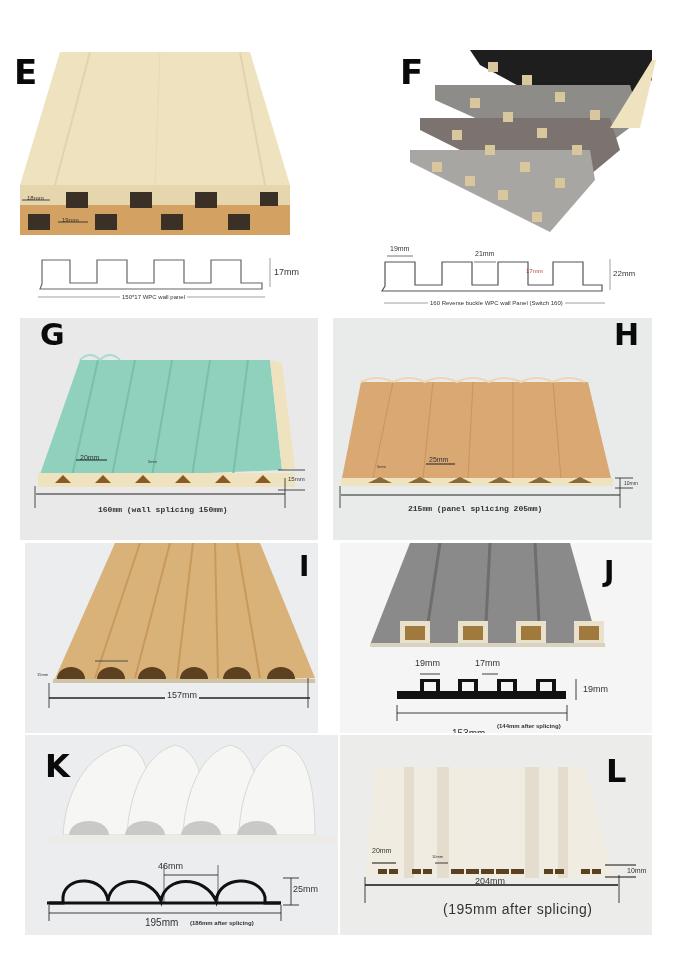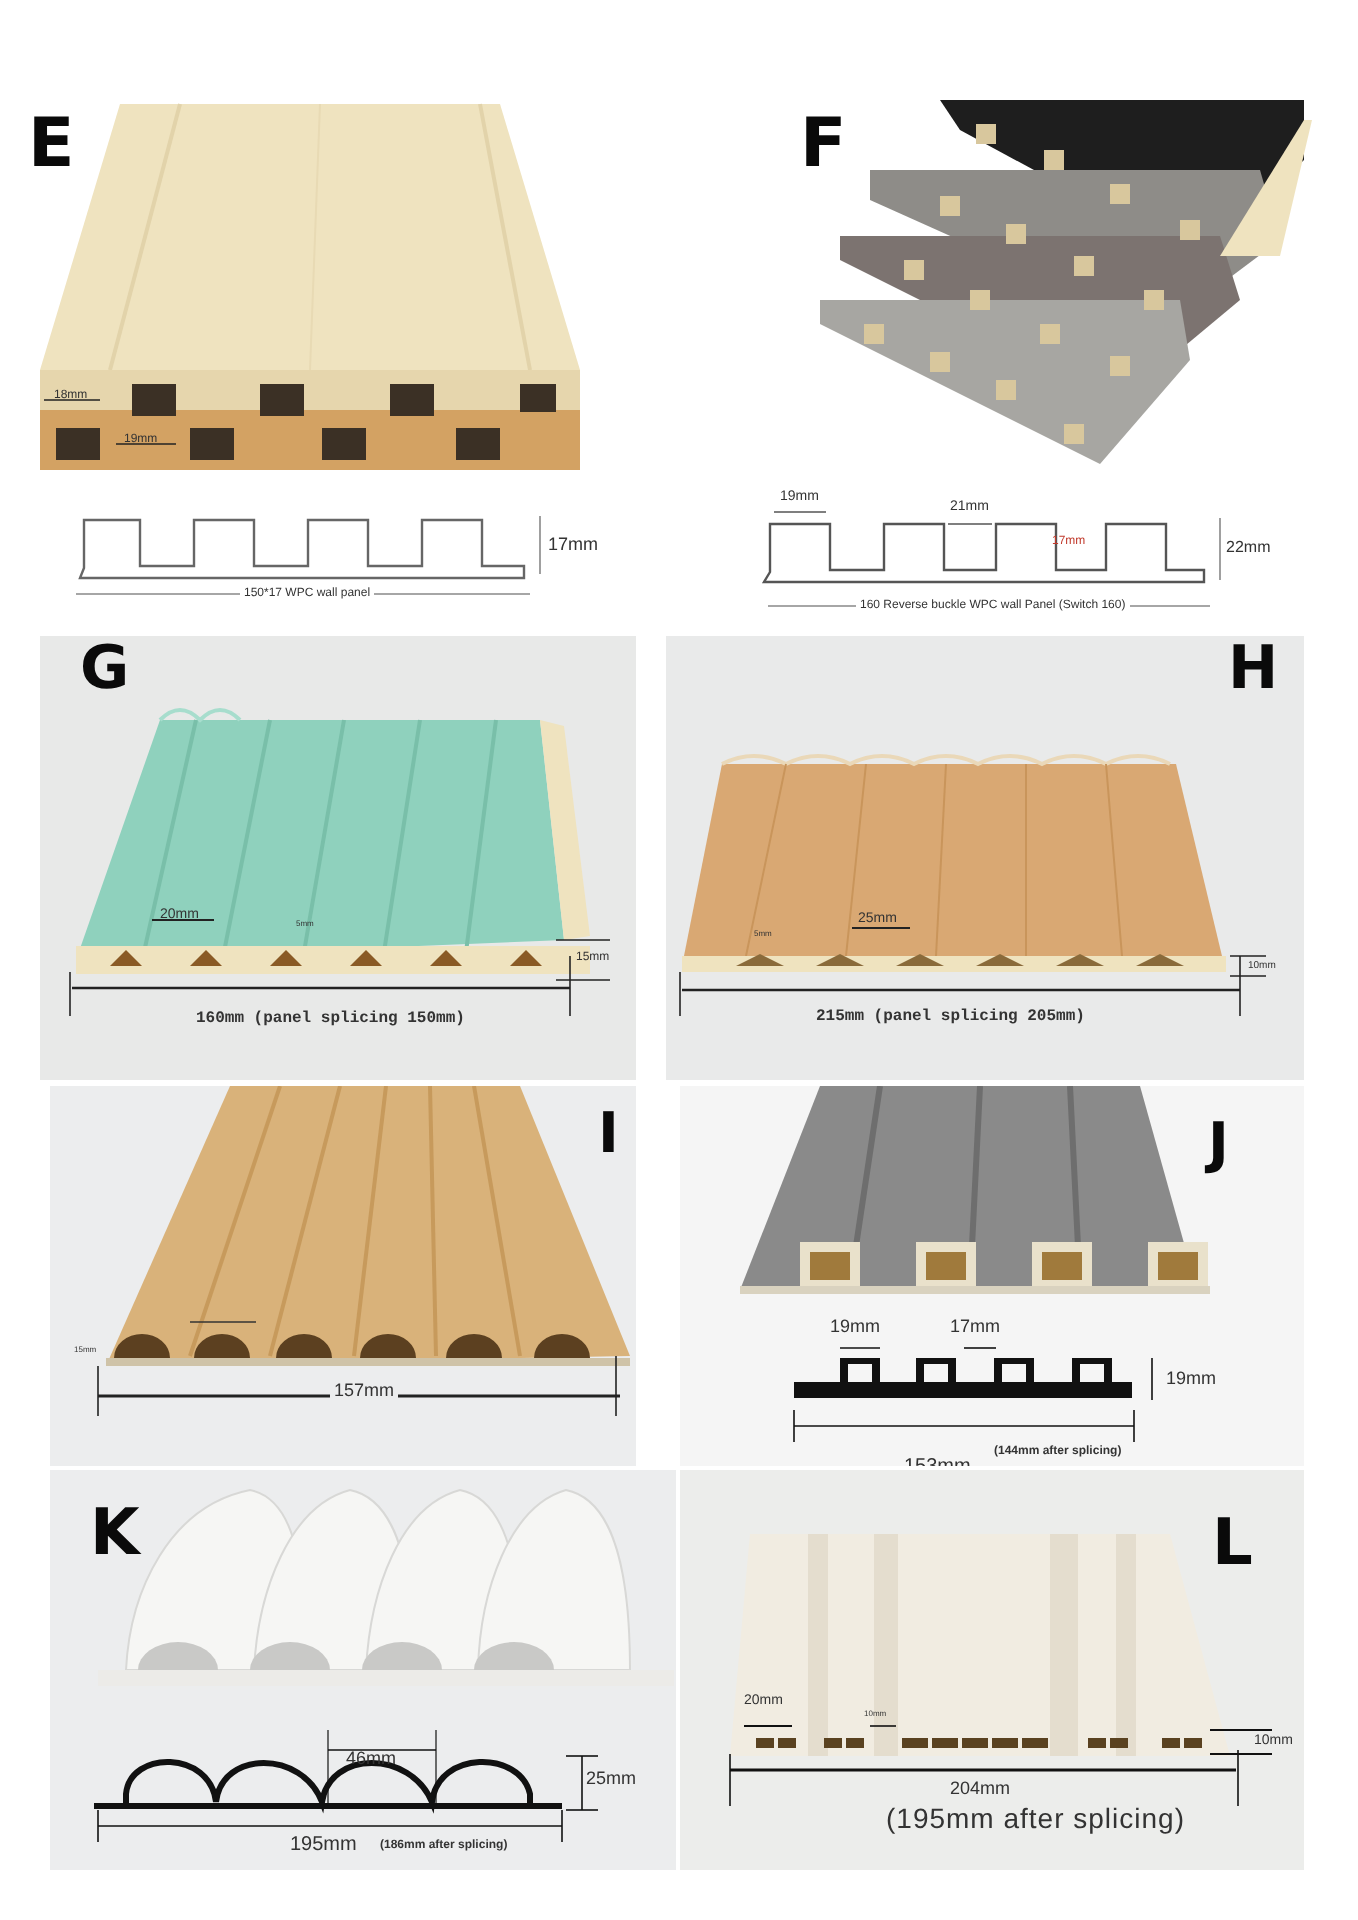--- a/index.html
+++ b/index.html
@@ -120,21 +120,21 @@
     <line x1="56" y1="142" x2="87" y2="142" stroke="#222" stroke-width="1"></line>
     <line x1="16" y1="176" x2="265" y2="176" stroke="#222" stroke-width="1.2"></line>
     <line x1="15" y1="168" x2="15" y2="190" stroke="#222" stroke-width="0.8"></line>
     <line x1="265" y1="160" x2="265" y2="190" stroke="#222" stroke-width="0.8"></line>
     <line x1="258" y1="152" x2="285" y2="152" stroke="#222" stroke-width="0.8"></line>
     <line x1="258" y1="172" x2="285" y2="172" stroke="#222" stroke-width="0.8"></line>
   </svg>
   <div class="dim" style="left:60px;top:136px;font-size:7px;">20mm</div>
   <div class="dim" style="left:128px;top:142px;font-size:4px;">5mm</div>
   <div class="dim" style="left:268px;top:158px;font-size:6px;">15mm</div>
-  <div class="dim mono" style="left:78px;top:188px;font-size:8px;">160mm (panel splicing 150mm)</div>
+  <div class="dim mono" style="left:78px;top:188px;font-size:8px;">160mm (wall splicing 150mm)</div>
 </div>
 
 <div class="panel" style="left:333px;top:318px;width:319px;height:222px;background:#e9eaea;">
   <div class="letter" style="left:281px;top:2px;font-size:30px;">H</div>
   <svg width="319" height="222">
     <polygon points="28,64 255,64 278,160 8,165" fill="#d9a873"></polygon>
     <path d="M28,64 q16,-8 32,0 q16,-8 32,0 q16,-8 32,0 q16,-8 32,0 q16,-8 32,0 q16,-8 32,0 q16,-8 32,0" fill="none" stroke="#ead8b8" stroke-width="2"></path>
     <g stroke="#c9955b" stroke-width="1">
       <line x1="60" y1="64" x2="40" y2="160"></line>
         <line x1="100" y1="64" x2="90" y2="160"></line>
@@ -261,21 +261,21 @@
     <line x1="139" y1="130" x2="139" y2="168" stroke="#111" stroke-width="0.6"></line>
     <line x1="193" y1="130" x2="193" y2="168" stroke="#111" stroke-width="0.6"></line>
     <line x1="139" y1="140" x2="193" y2="140" stroke="#111" stroke-width="0.8"></line>
     <line x1="266" y1="143" x2="266" y2="170" stroke="#111" stroke-width="0.8"></line>
     <line x1="258" y1="143" x2="274" y2="143" stroke="#111" stroke-width="0.8"></line>
     <line x1="258" y1="170" x2="274" y2="170" stroke="#111" stroke-width="0.8"></line>
     <line x1="24" y1="178" x2="256" y2="178" stroke="#111" stroke-width="0.8"></line>
     <line x1="24" y1="170" x2="24" y2="186" stroke="#111" stroke-width="0.8"></line>
     <line x1="256" y1="170" x2="256" y2="186" stroke="#111" stroke-width="0.8"></line>
   </svg>
-  <div class="dim" style="left:148px;top:127px;font-size:9px;margin-top:13px;">46mm</div>
+  <div class="dim" style="left:133px;top:127px;font-size:9px;">46mm</div>
   <div class="dim" style="left:268px;top:150px;font-size:9px;">25mm</div>
   <div class="dim" style="left:120px;top:183px;font-size:10px;">195mm</div>
   <div class="dim" style="left:165px;top:185px;font-size:6px;font-weight:bold;">(186mm after splicing)</div>
 </div>
 
 <div class="panel" style="left:340px;top:735px;width:312px;height:200px;background:#ecedeb;">
   <div class="letter" style="left:266px;top:20px;font-size:32px;">L</div>
   <svg width="312" height="200">
     <polygon points="35,32 245,32 275,143 25,143" fill="#f1ece1"></polygon>
     <g fill="#e4ddce">
@@ -303,15 +303,15 @@
     <line x1="95" y1="128" x2="108" y2="128" stroke="#111" stroke-width="0.8"></line>
     <line x1="25" y1="150" x2="278" y2="150" stroke="#111" stroke-width="1.4"></line>
     <line x1="25" y1="142" x2="25" y2="168" stroke="#111" stroke-width="0.8"></line>
     <line x1="279" y1="140" x2="279" y2="168" stroke="#111" stroke-width="0.8"></line>
     <line x1="265" y1="130" x2="296" y2="130" stroke="#111" stroke-width="1"></line>
     <line x1="265" y1="142" x2="296" y2="142" stroke="#111" stroke-width="1"></line>
   </svg>
   <div class="dim" style="left:32px;top:112px;font-size:7px;">20mm</div>
   <div class="dim" style="left:92px;top:120px;font-size:4px;">10mm</div>
   <div class="dim" style="left:287px;top:132px;font-size:7px;">10mm</div>
-  <div class="dim" style="left:135px;top:155px;font-size:9px;">204mm</div>
+  <div class="dim" style="left:135px;top:142px;font-size:9px;">204mm</div>
   <div class="dim" style="left:103px;top:167px;font-size:14px;letter-spacing:0.5px;">(195mm after splicing)</div>
 </div>
 
 </body></html>

